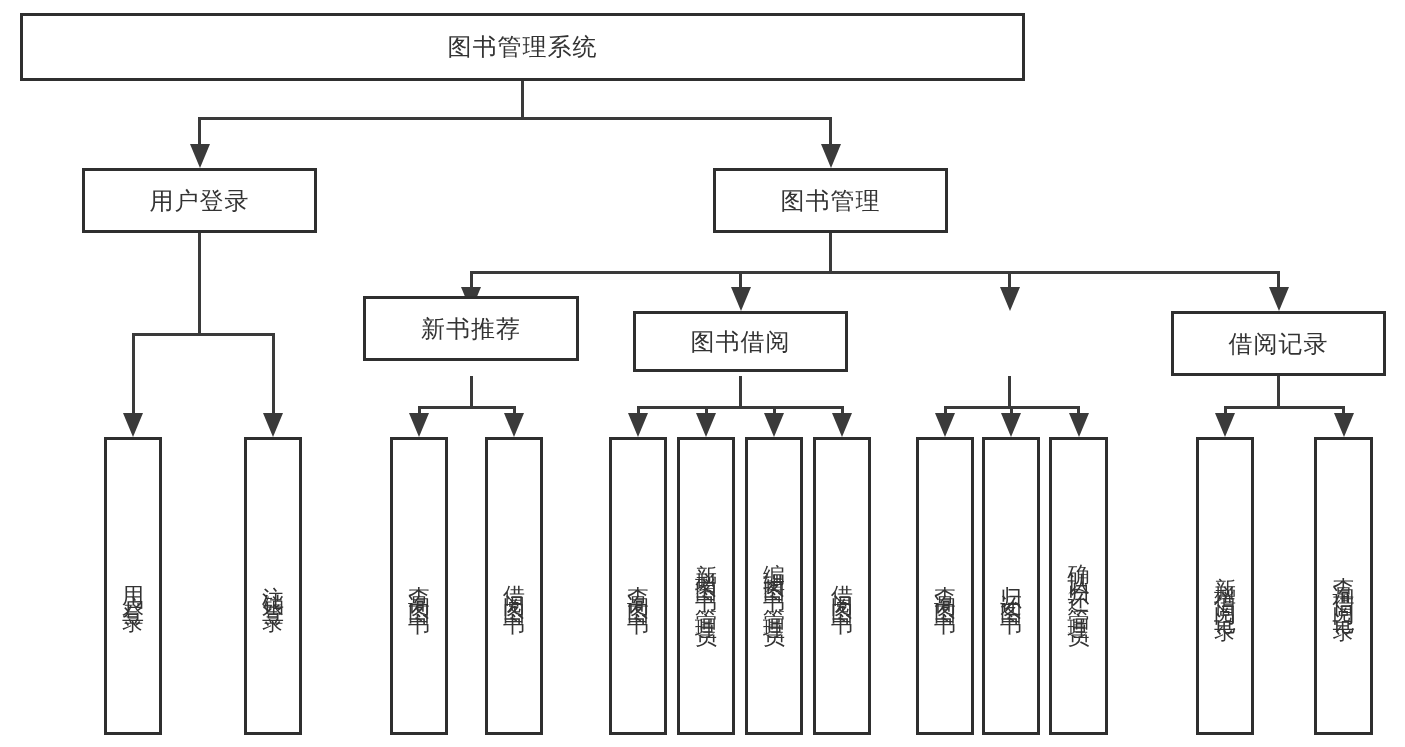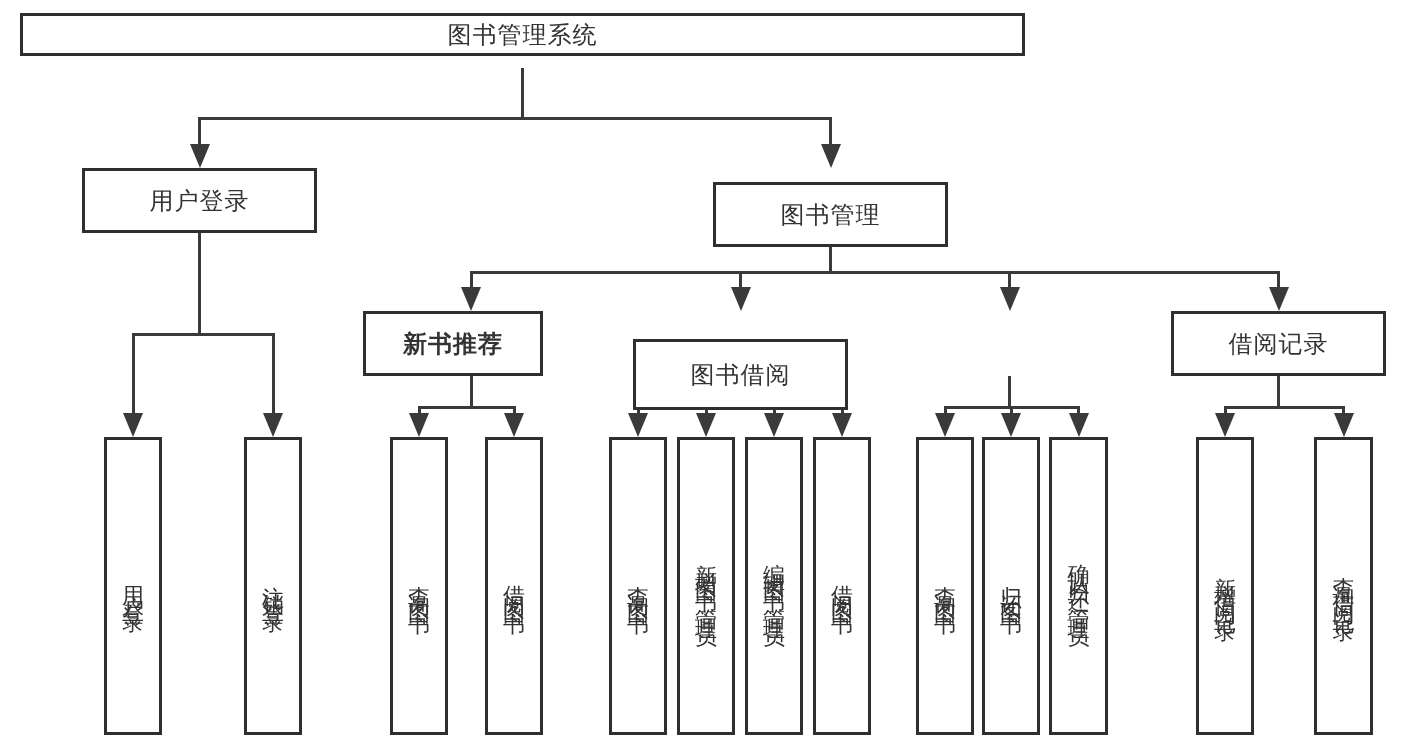--- a/index.html
+++ b/index.html
@@ -58,33 +58,33 @@
     letter-spacing: 1px;
     color: var(--watermark-color, #c7c7c7);
     z-index: 5;
     text-shadow: 0 0 1px rgba(255,255,255,0.8);
   }
 </style>
 </head>
 <body>
 
 <div class="canvas" id="diagram">
-<div class="node horizontal" style="left: 20px; top: 13px; width: 1005px; height: 43px;">
+<div class="node horizontal" style="left: 20px; top: 13px; width: 1005px; height: 68px;">
       <span class="label">图书管理系统</span>
     </div>
     <div class="node horizontal" style="left: 82px; top: 168px; width: 235px; height: 65px;">
       <span class="label">用户登录</span>
     </div>
-    <div class="node horizontal" style="left: 713px; top: 168px; width: 235px; height: 65px; margin-top: 14px;">
+    <div class="node horizontal" style="left: 713px; top: 168px; width: 235px; height: 65px;">
       <span class="label">图书管理</span>
     </div>
-    <div class="node horizontal" style="left: 363px; top: 311px; width: 180px; height: 65px; font-weight: bold;">
+    <div class="node horizontal" style="left: 363px; top: 296px; width: 216px; height: 65px;">
       <span class="label">新书推荐</span>
     </div>
-    <div class="node horizontal" style="left: 633px; top: 311px; width: 215px; height: 71px; margin-top: 28px;">
+    <div class="node horizontal" style="left: 633px; top: 311px; width: 215px; height: 61px;">
       <span class="label">图书借阅</span>
     </div>
     <div class="node horizontal" style="left: 1171px; top: 311px; width: 215px; height: 65px;">
       <span class="label">借阅记录</span>
     </div>
     <div class="node vertical" style="left: 104px; top: 437px; width: 58px; height: 298px;">
       <span class="label">用户登录</span>
     </div>
     <div class="node vertical" style="left: 244px; top: 437px; width: 58px; height: 298px;">
       <span class="label">注销登录</span>

